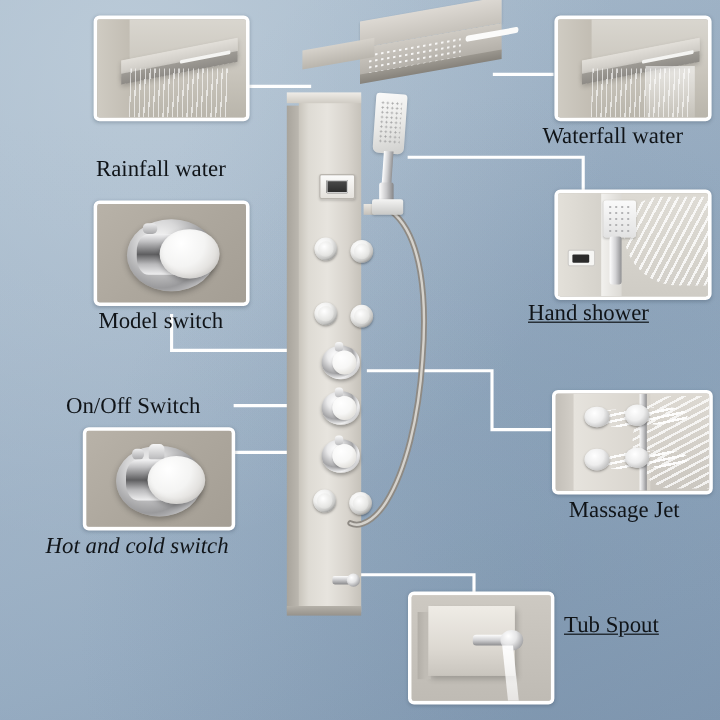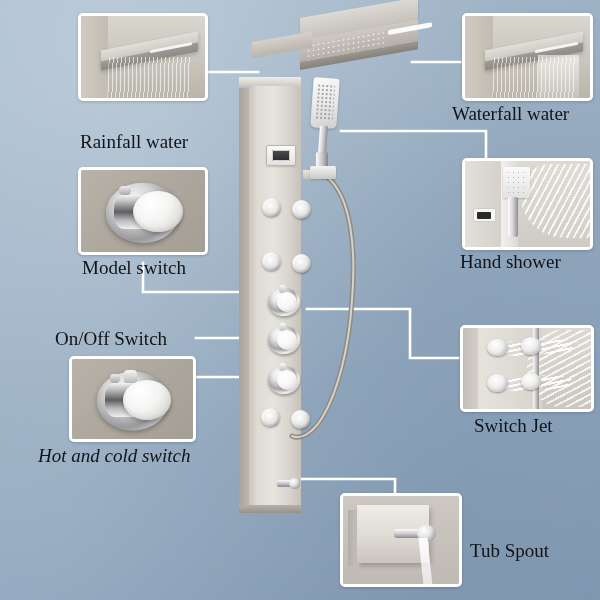--- a/index.html
+++ b/index.html
@@ -482,45 +482,45 @@
   <div class="thumb" style="left:462px;top:158px;width:131px;height:92px;">
     <div class="scene sc-hand">
       <span class="wall"></span>
       <span class="panelstrip"></span>
       <span class="minidisp"></span>
       <span class="spray"></span>
       <span class="headface"></span>
       <span class="handle"></span>
     </div>
   </div>
-  <div class="label" style="left:460px;top:252px;">Hand shower</div>
+  <div class="label" style="left:440px;top:252px;text-decoration:underline;">Hand shower</div>
 
   <div class="thumb" style="left:460px;top:325px;width:134px;height:87px;">
     <div class="scene sc-jet">
       <span class="col"></span>
       <span class="face"></span>
       <span class="bigspray"></span>
       <span class="hose" style="position:absolute;left:55%;top:0;width:4%;height:100%;background:linear-gradient(90deg,#fbfbfb,#c9c9cb,#8e8e90);"></span>
       <span class="jetspray" style="left:26%;top:16%;width:34%;"></span>
       <span class="jetspray" style="left:52%;top:14%;width:34%;"></span>
       <span class="jetspray" style="left:26%;top:60%;width:34%;"></span>
       <span class="jetspray" style="left:52%;top:58%;width:34%;"></span>
       <span class="nozzle" style="left:19%;top:13%;"></span>
       <span class="nozzle" style="left:45%;top:11%;"></span>
       <span class="nozzle" style="left:19%;top:57%;"></span>
       <span class="nozzle" style="left:45%;top:55%;"></span>
     </div>
   </div>
-  <div class="label" style="left:474px;top:416px;">Switch Jet</div>
+  <div class="label" style="left:474px;top:416px;">Massage Jet</div>
 
   <div class="thumb" style="left:340px;top:493px;width:122px;height:94px;">
     <div class="scene sc-spout">
       <span class="bg"></span>
       <span class="edge"></span>
       <span class="body"></span>
       <span class="spoutarm"></span>
       <span class="spoutball"></span>
       <span class="stream"></span>
     </div>
   </div>
-  <div class="label" style="left:470px;top:541px;">Tub Spout</div>
+  <div class="label" style="left:470px;top:512px;text-decoration:underline;">Tub Spout</div>
 
 </div>
 
 </body></html>

